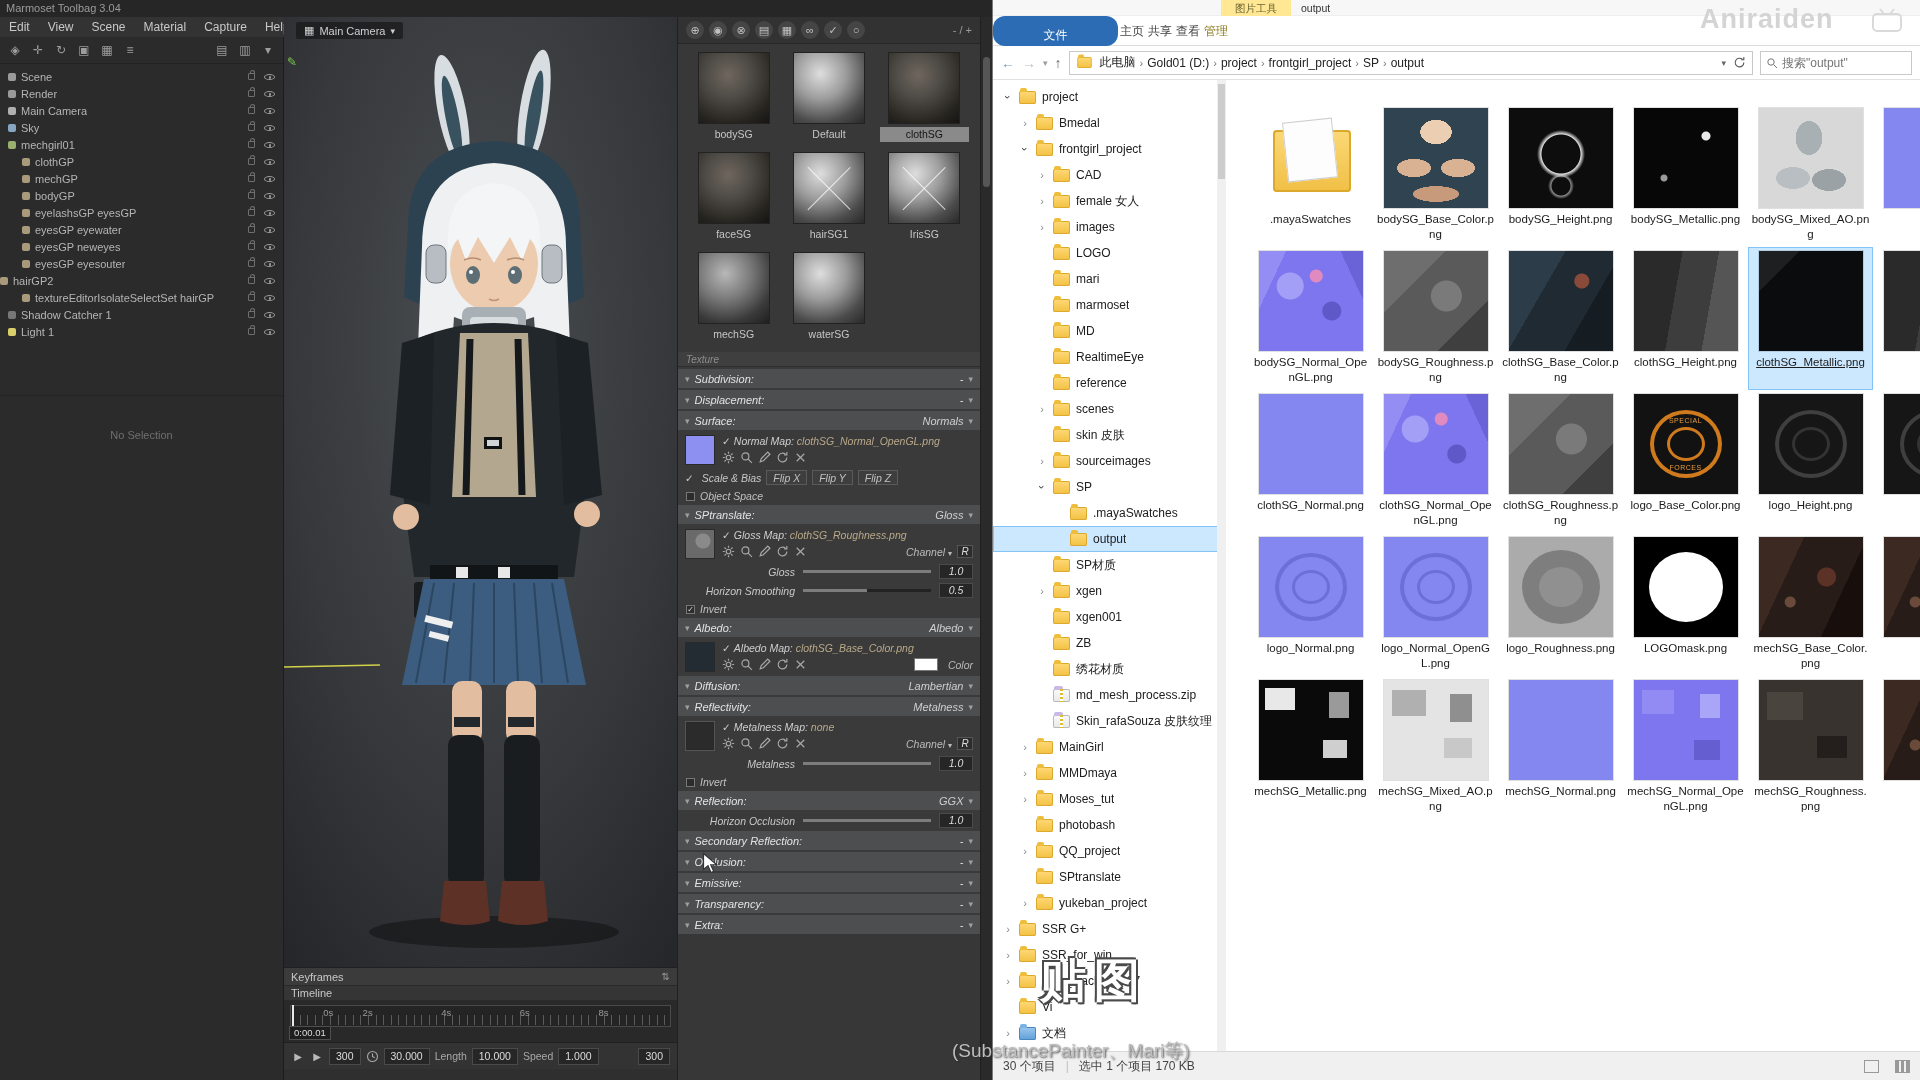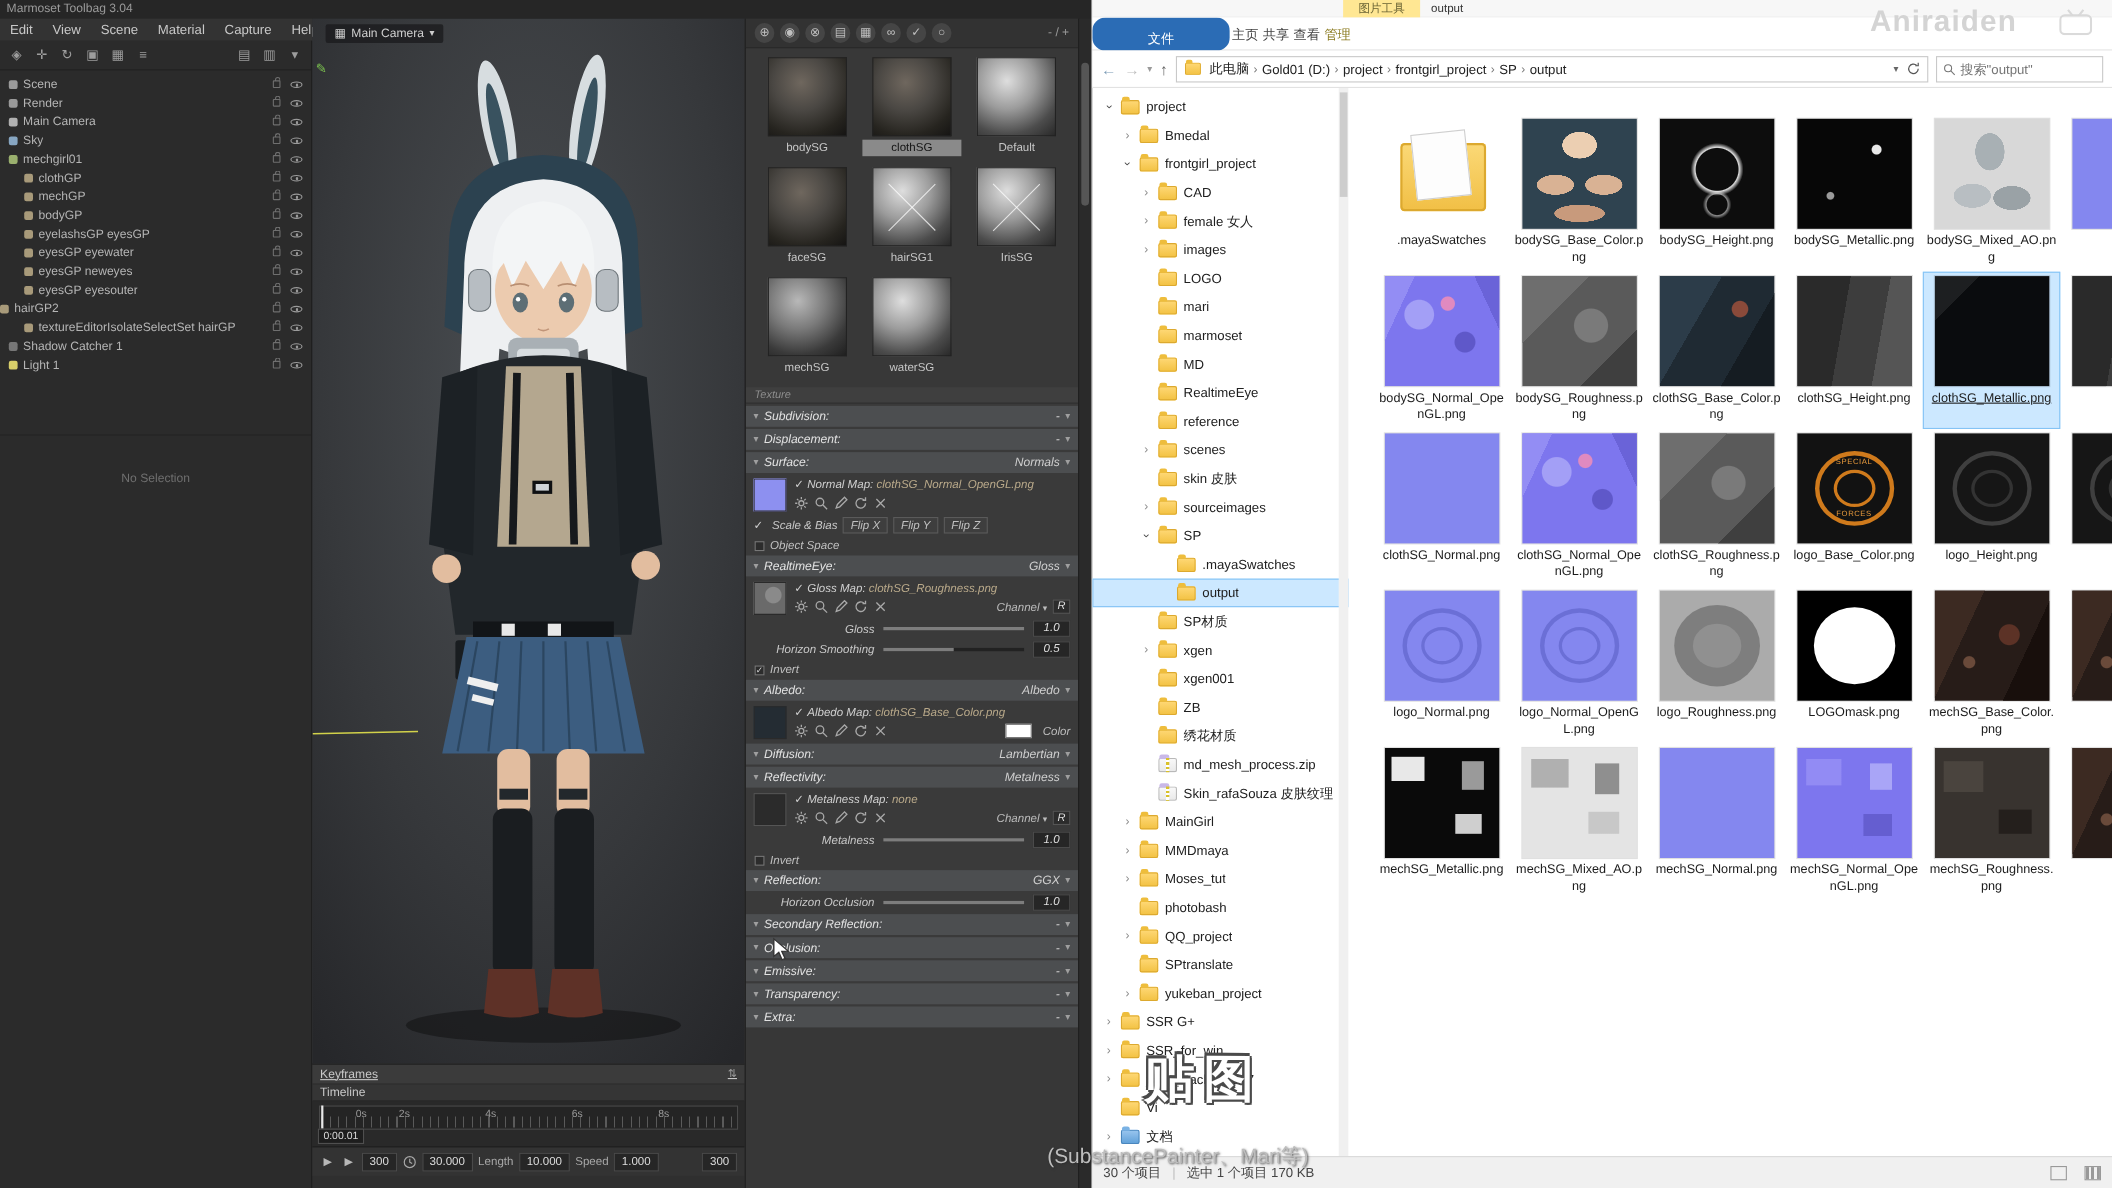--- a/index.html
+++ b/index.html
@@ -29,21 +29,21 @@
 
   
   .mt-view{position:absolute;left:284px;top:17px;width:393px;height:950px;overflow:hidden;background:#313336;}
   .vp-chip{position:absolute;left:12px;top:5px;background:rgba(25,26,28,.75);color:#cfcfcf;font-size:11px;padding:2px 8px;border-radius:2px;display:flex;gap:5px;align-items:center;z-index:5;}
   .vp-pen{position:absolute;left:3px;top:38px;color:#7ec850;font-size:12px;z-index:5;}
   .mt-view svg.char{position:absolute;left:0;top:0;}
 
   
   .mt-time{position:absolute;left:284px;top:967px;width:393px;height:113px;background:#2f2f2f;border-top:1px solid #202020;}
   .kf-bar,.tl-bar{display:flex;align-items:center;font-size:11px;color:#c8c8c8;padding:0 7px;}
-  .kf-bar{height:18px;background:#3b3b3b;border-bottom:1px solid #2a2a2a;text-decoration:underline;}
+  .kf-bar{height:18px;background:#3b3b3b;border-bottom:1px solid #2a2a2a;}
   .tl-bar{height:15px;background:#353535;border-bottom:1px solid #2a2a2a;}
   .bar-right{margin-left:auto;color:#9a9a9a;font-size:10px;}
   .ruler{position:relative;height:42px;background:#292929;border-bottom:1px solid #1f1f1f;}
   .ruler-frame{position:absolute;left:6px;right:6px;top:4px;height:22px;border:1px solid #4a4a4a;background:#242424;}
   .ruler-ticks{position:absolute;left:8px;right:8px;top:14px;height:10px;background:repeating-linear-gradient(to right,#5a5a5a 0 1px,transparent 1px 7.6px);}
   .ruler-label{position:absolute;top:6px;font-size:9.5px;color:#9a9a9a;}
   .playhead{position:absolute;left:8px;top:4px;width:2px;height:22px;background:#e8e8e8;}
   .time-chip{position:absolute;left:5px;bottom:2px;background:#1e1e1e;border:1px solid #4f4f4f;color:#ddd;font-size:9.5px;padding:0 4px;line-height:12px;}
   .transport{height:26px;display:flex;align-items:center;gap:5px;padding:0 7px;background:#333;}
   .tp-btn{color:#b8b8b8;font-size:10px;width:14px;text-align:center;}
@@ -451,26 +451,26 @@
           <span class="vico">✓</span>
           <span class="vico">○</span>
           <span class="vh-minus">- / +</span>
         </div>
       <div class="spheres" id="spheres">
           <div class="sph-cell">
      <div class="sph photo "></div>
      <div class="sph-label ">bodySG</div>
    </div>
           <div class="sph-cell">
+     <div class="sph  "></div>
+     <div class="sph-label ">Default</div>
+   </div>
+          <div class="sph-cell">
      <div class="sph photo "></div>
      <div class="sph-label selected">clothSG</div>
-   </div>
-          <div class="sph-cell">
-     <div class="sph  "></div>
-     <div class="sph-label ">Default</div>
    </div>
           <div class="sph-cell">
      <div class="sph photo "></div>
      <div class="sph-label ">faceSG</div>
    </div>
           <div class="sph-cell">
      <div class="sph  sph-x"></div>
      <div class="sph-label ">hairSG1</div>
    </div>
           <div class="sph-cell">
@@ -537,21 +537,21 @@
           <div class="flip-row">
             <span class="chk">✓</span>
             <span>Scale &amp; Bias</span>
             <span class="flip-btn">Flip X</span>
             <span class="flip-btn">Flip Y</span>
             <span class="flip-btn">Flip Z</span>
           </div>
           <div class="plain-row"><span class="chkbox"></span>Object Space</div>
           <div class="sec-h">
   <span class="tri">▾</span>
-            <span>RealtimeEye:</span>
+            <span>SPtranslate:</span>
   <span class="sec-m">Gloss</span>
             <span class="tri tri2">▾</span>
           </div>
           <div class="map-block">
   <div class="map-thumb mp-gray"></div>
   <div class="map-right">
     <div class="map-line"><span class="chk">✓</span>Gloss Map: <span class="map-name">clothSG_Roughness.png</span></div>
     <div class="icon-line">
                 <span class="pbtn"><svg viewBox="0 0 12 12">
                     <g stroke="currentColor" fill="none">

